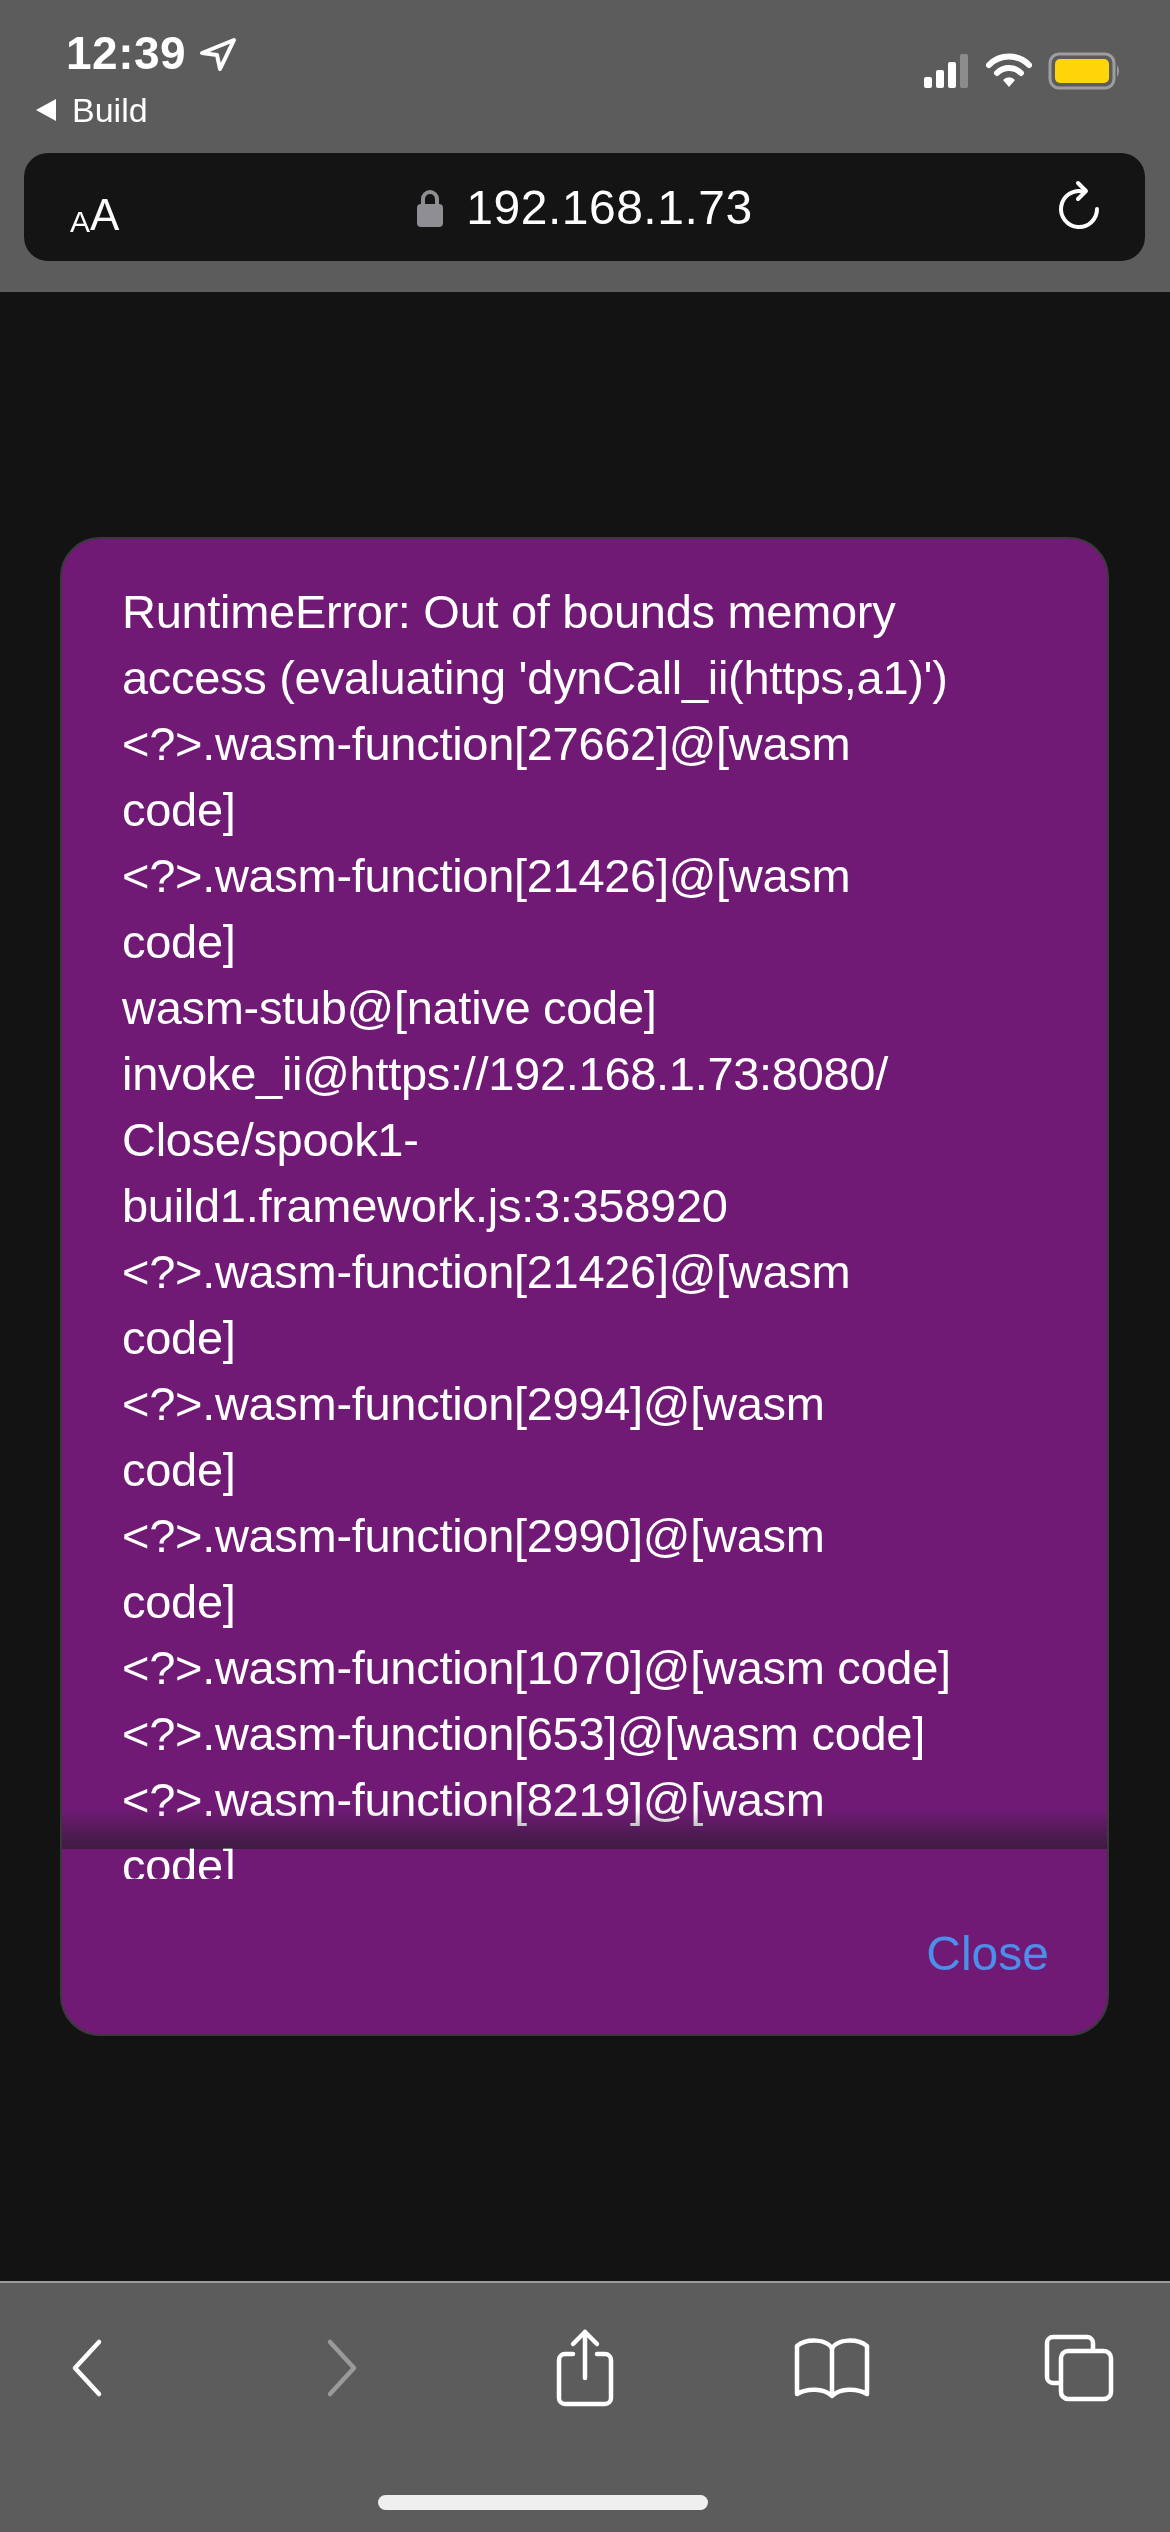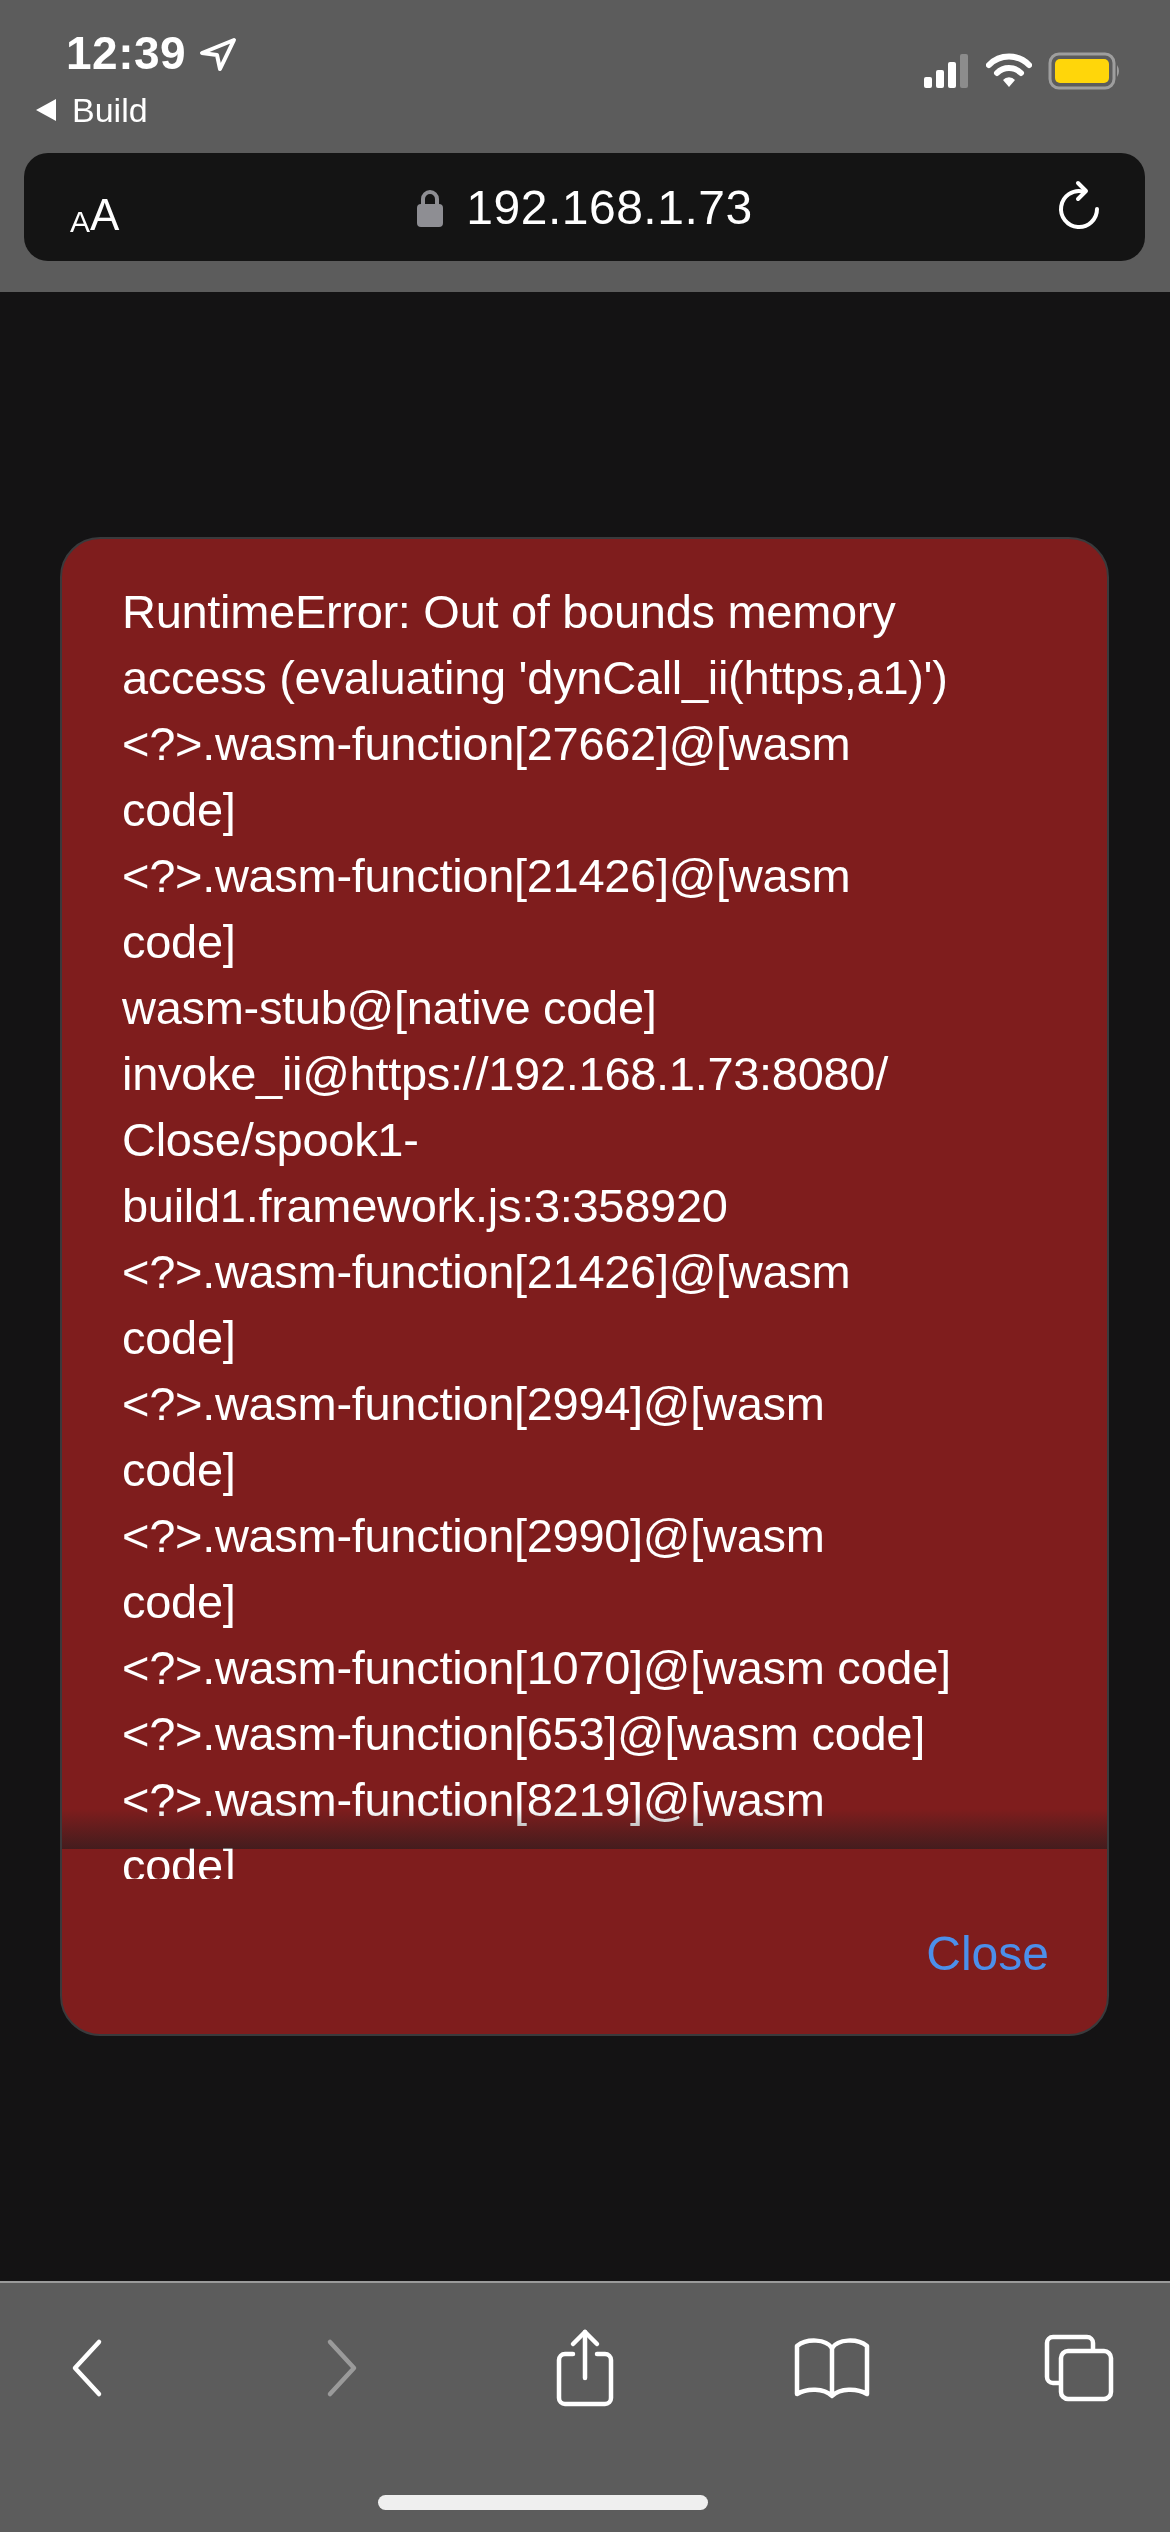--- a/index.html
+++ b/index.html
@@ -112,21 +112,21 @@
       width: 56px; height: 56px;
       cursor: pointer;
     }
 
     
     .dialog {
       position: absolute;
       left: 60px; top: 537px;
       width: 1049px;
       height: 1499px;
-      background: #7f1d1d;
+      background: #701a75;
       border: 2px solid #3a3a3c;
       border-radius: 40px;
       box-sizing: border-box;
       overflow: hidden;
       padding-left: 39px;
     }
     .dialog-message {
       position: absolute;
       left: 60px; top: 40px;
       width: 980px;

